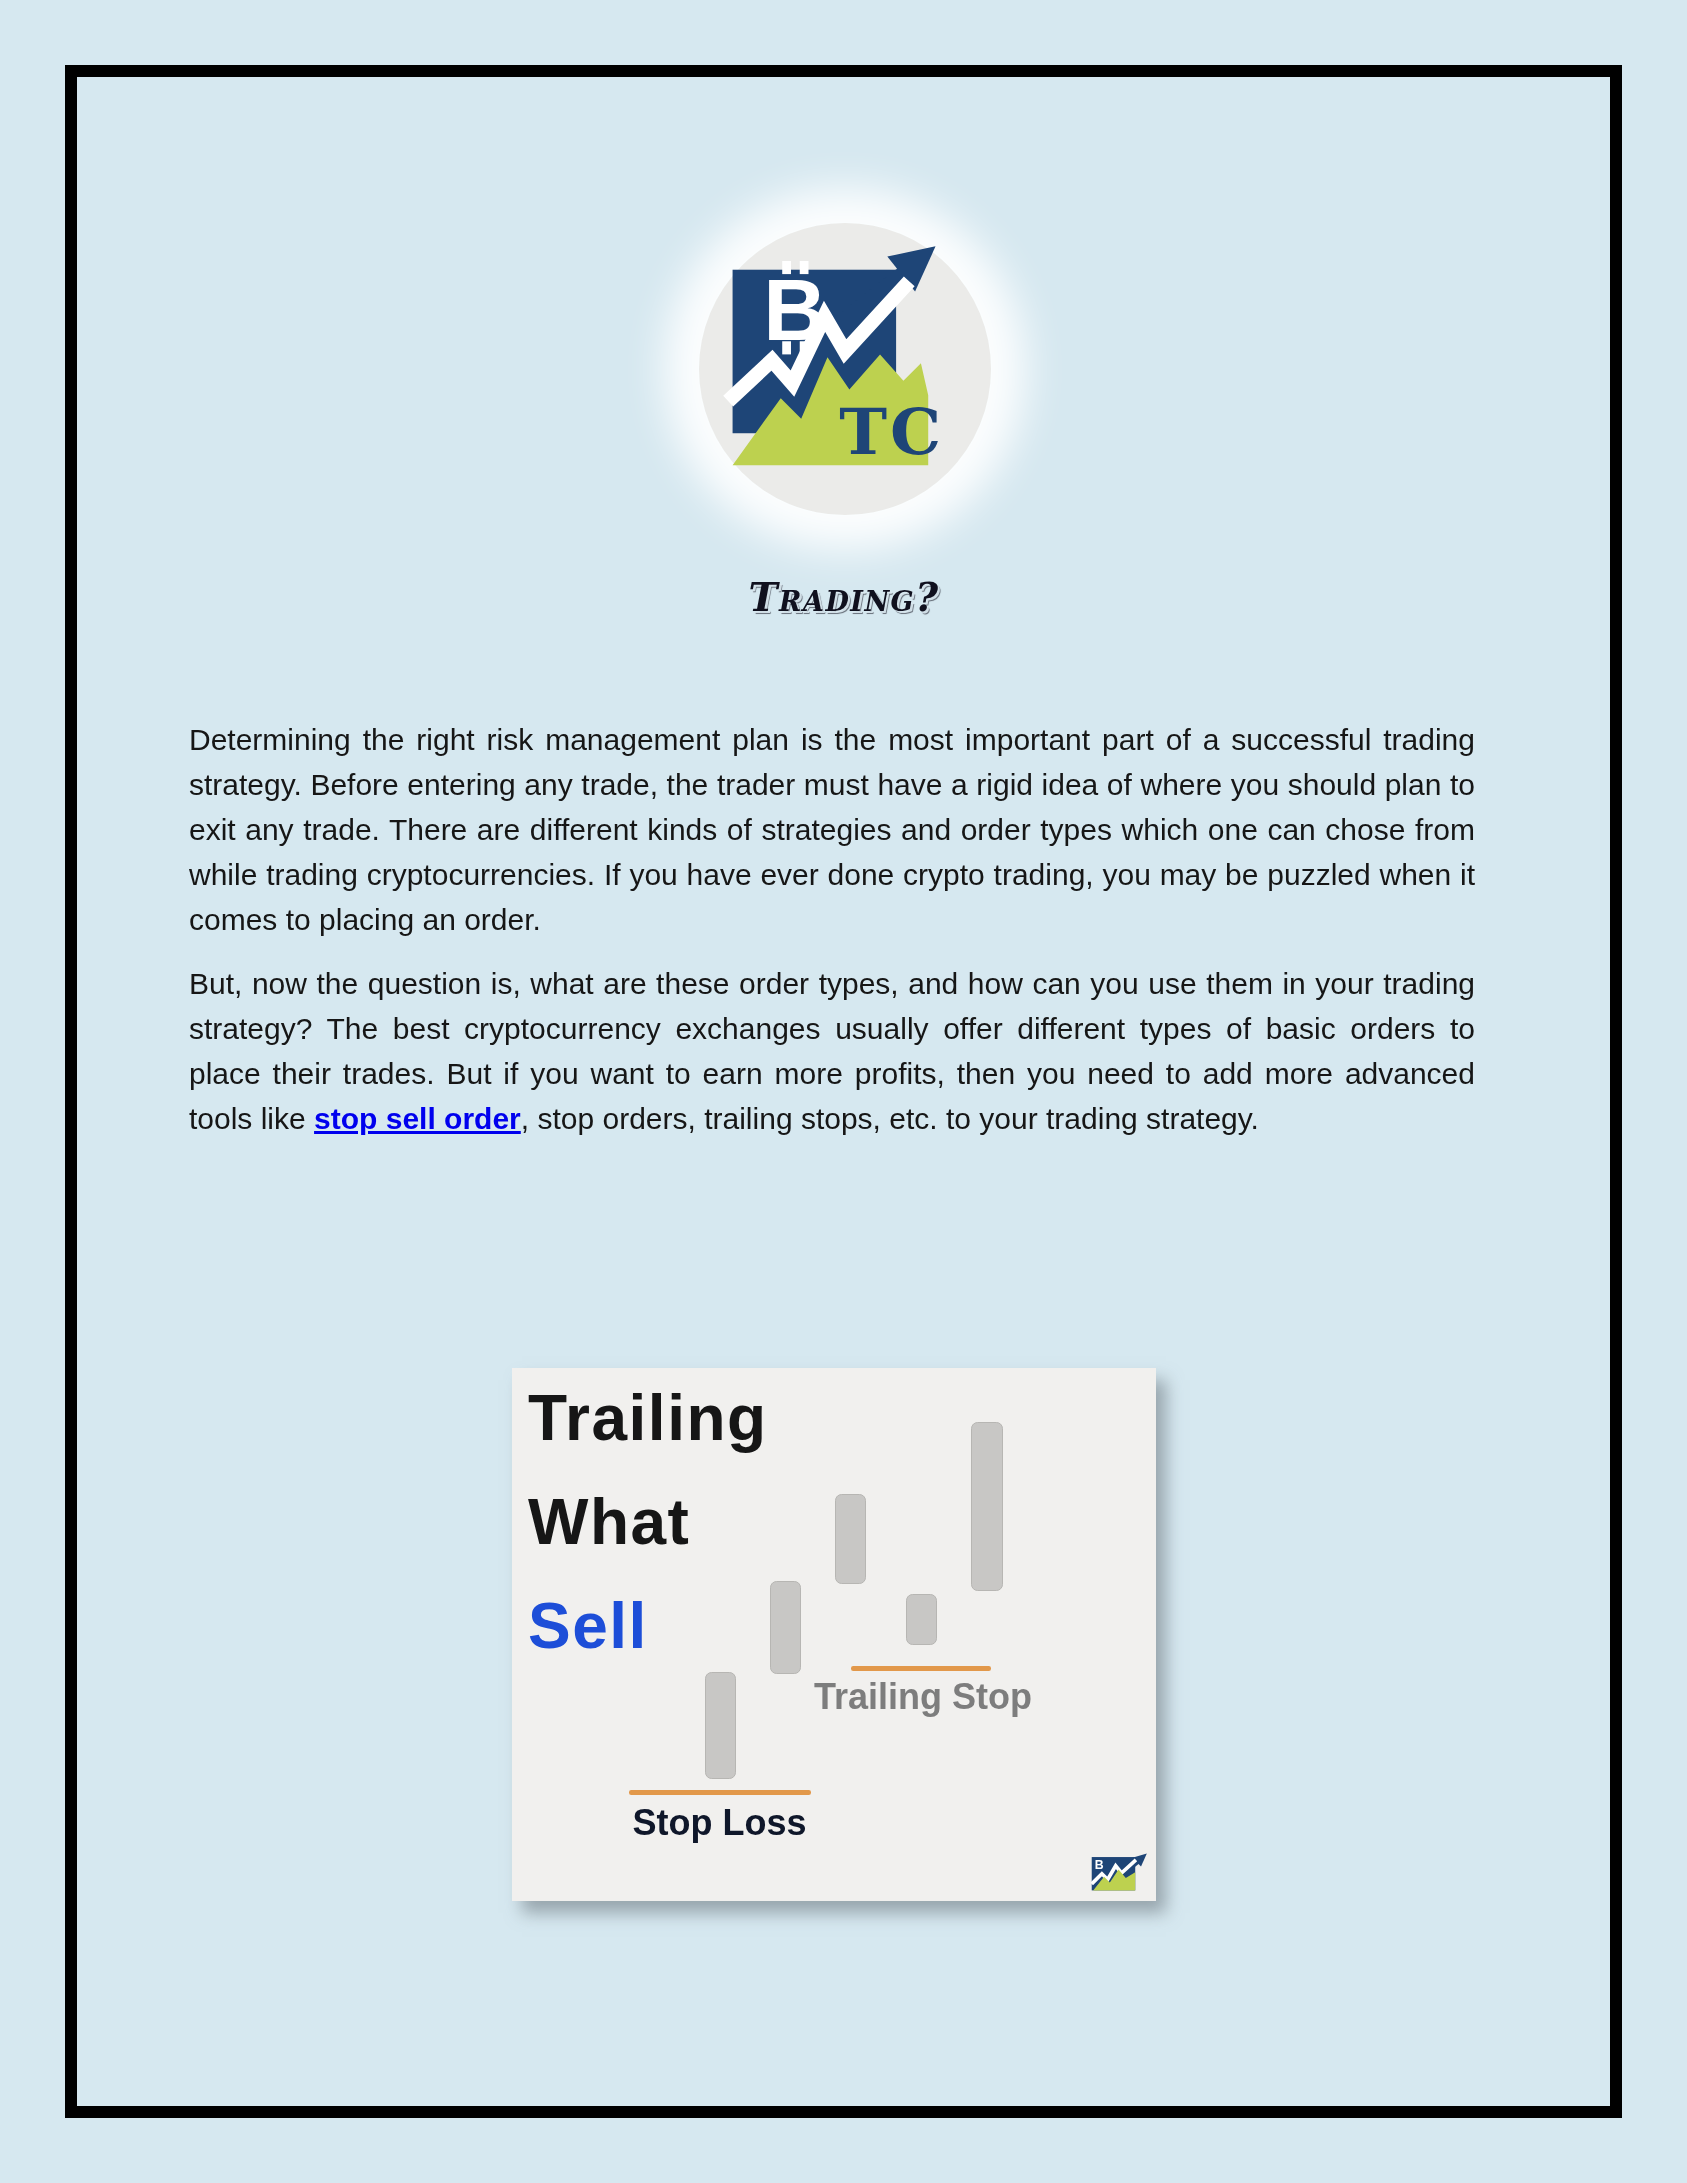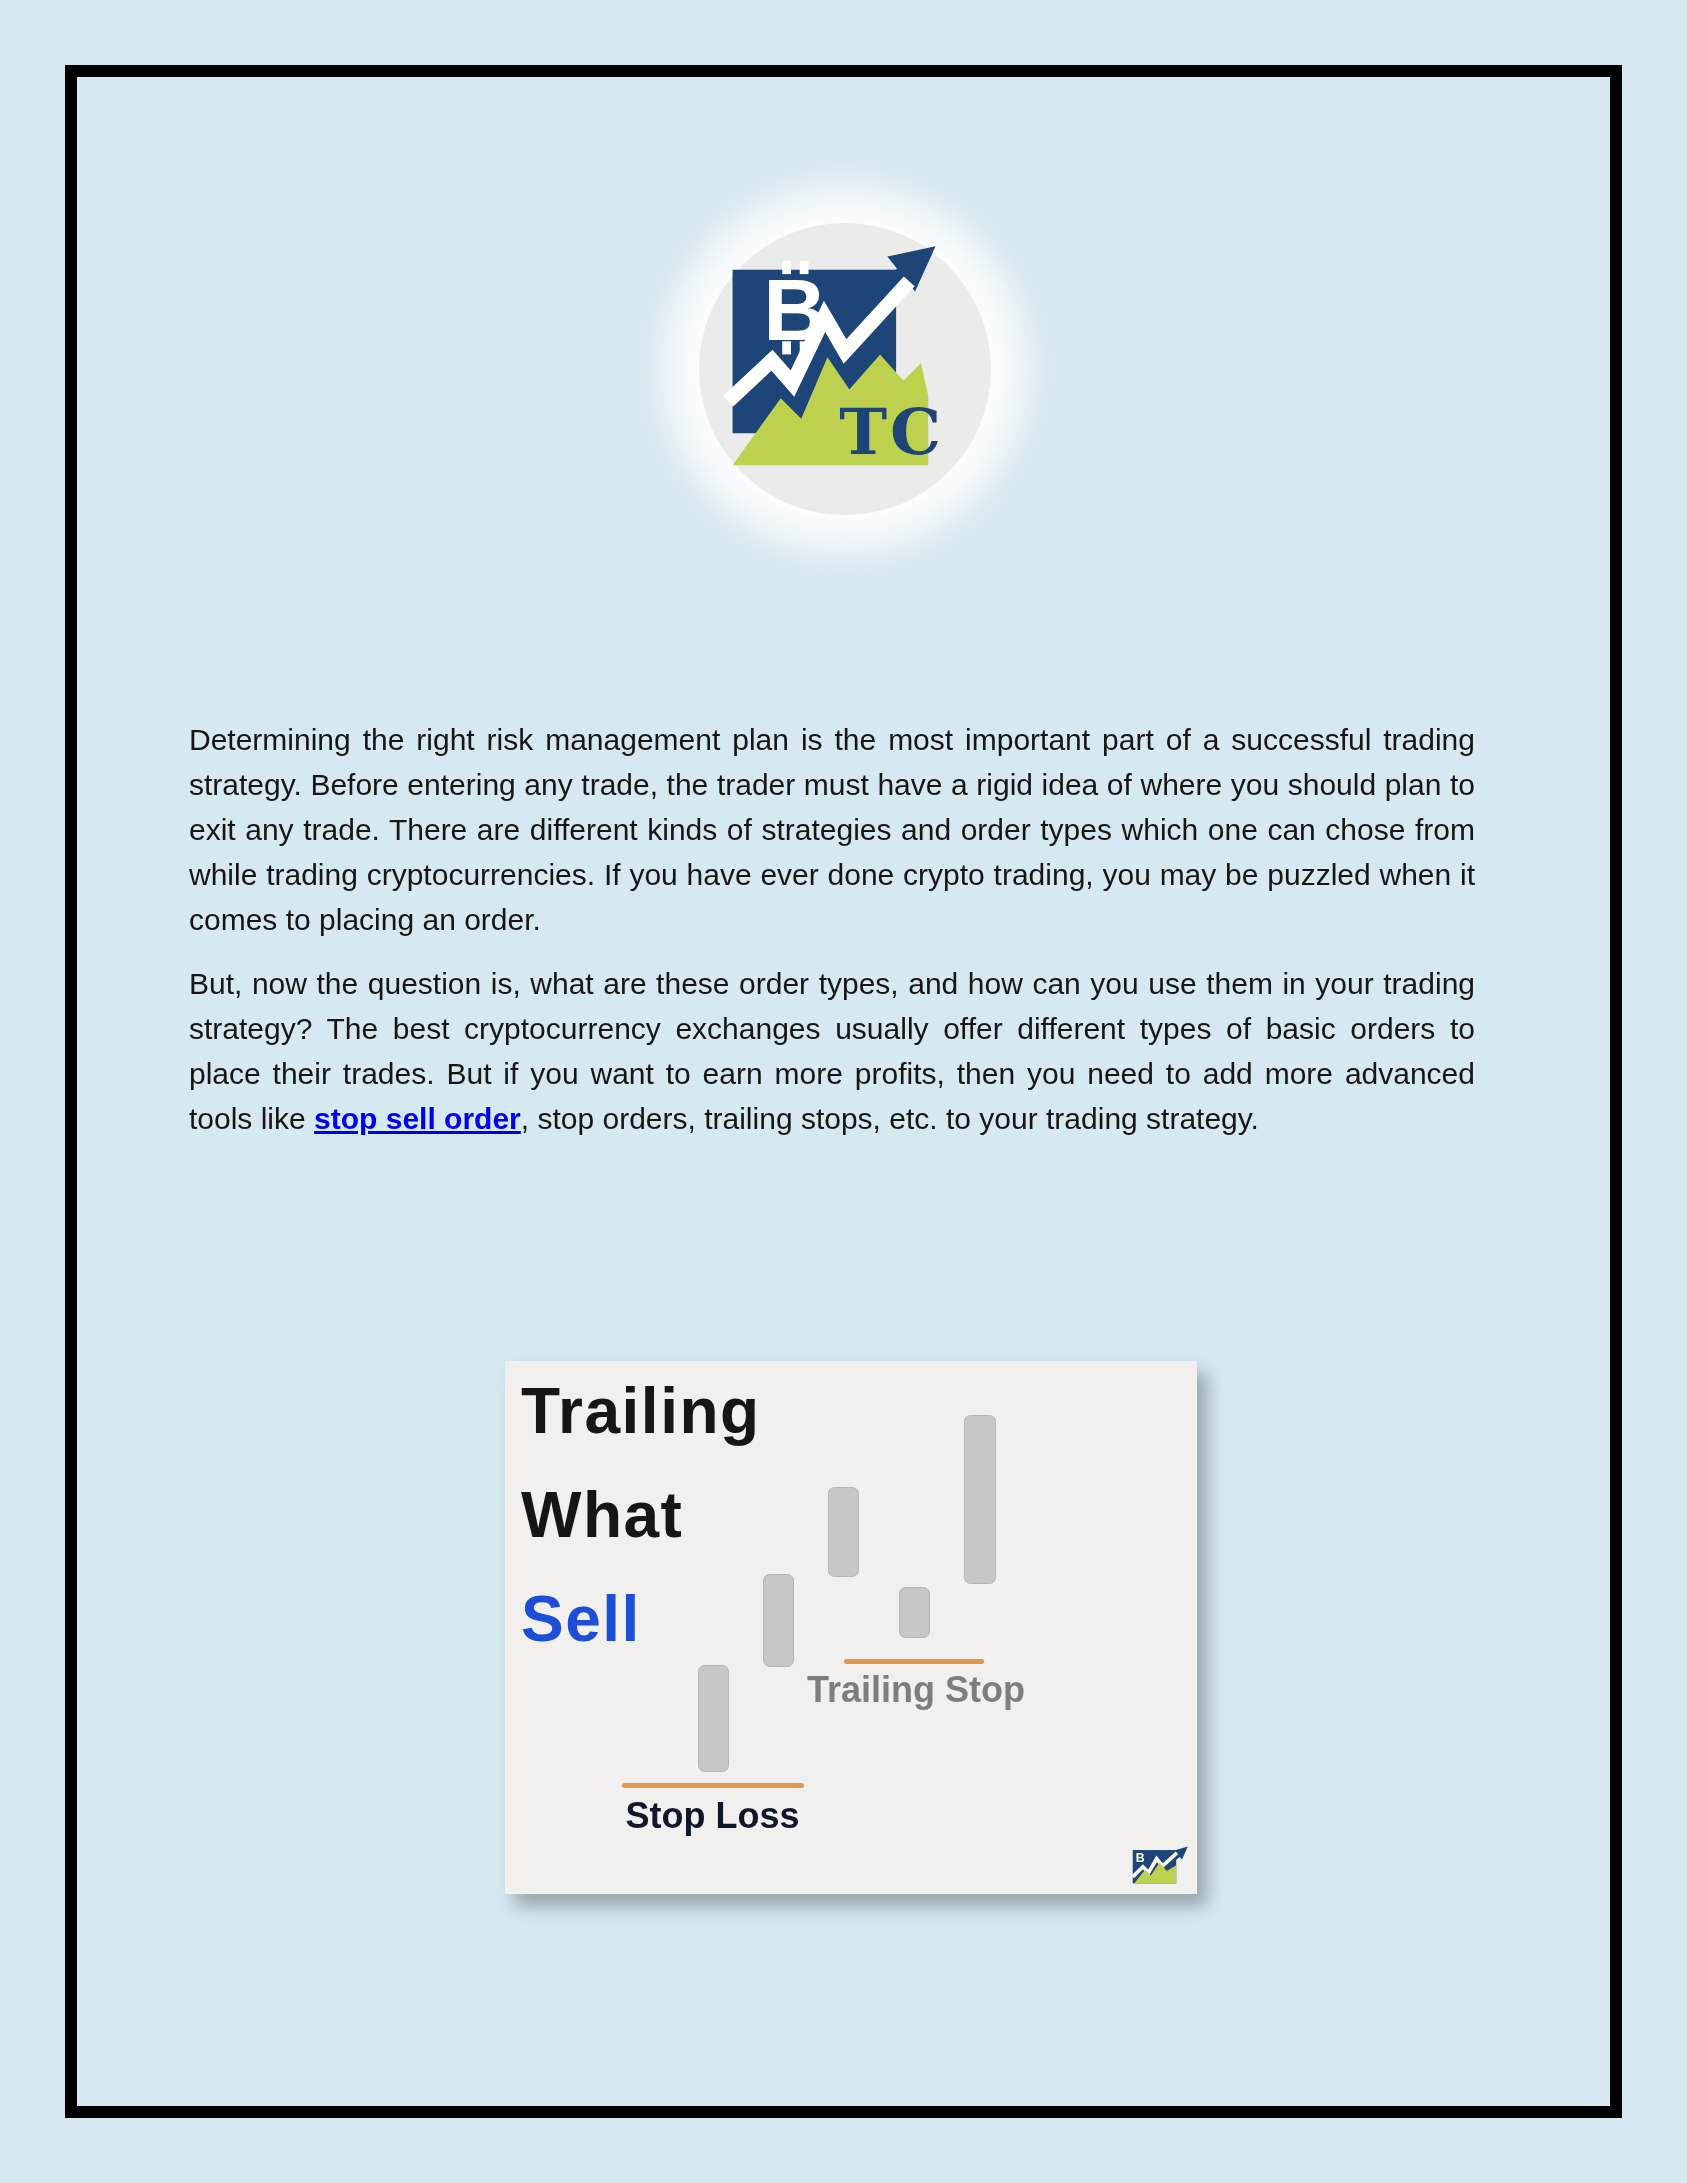--- a/index.html
+++ b/index.html
@@ -32,24 +32,23 @@
   .tline{display:block;white-space:nowrap}
   
   .content{
     position:absolute;left:189px;top:717px;width:1286px;
     font-size:30px;line-height:45px;color:#161616;text-align:justify;
   }
   .content p{margin:0 0 19px 0}
   .link{color:#0000ee;font-weight:bold;text-decoration:underline;cursor:pointer}
   
   .fig{
-    position:absolute;left:500px;top:1356px;width:644px;height:533px;margin:5px;
+    position:absolute;left:500px;top:1356px;width:644px;height:533px;margin:12px;
     background:#f1f0ee;
     box-shadow:10.2px 11.7px 16px rgba(100,112,118,0.55);
-    padding-left:48px;
   }
   .fig-word{
     position:absolute;left:16px;font-weight:bold;font-size:64px;
     color:#161616;letter-spacing:1.5px;line-height:1;
   }
   .w1{top:17.5px}.w2{top:122px}.w3{top:226px}
   .bar{position:absolute;border-radius:6.6px;border:0.7px solid #b7b6b3;box-sizing:border-box}
   .sline{position:absolute;height:5.1px;border-radius:2.2px}
   .fig-label{
     position:absolute;font-weight:bold;font-size:36px;color:#7d7d7d;
@@ -77,20 +76,21 @@
       <rect x="57" y="26" width="6" height="9" fill="#ffffff"></rect>
       <rect x="69" y="26" width="6" height="9" fill="#ffffff"></rect>
       <text x="44" y="80" font-size="60" font-weight="bold" font-family="Liberation Sans, sans-serif" fill="#ffffff">B</text>
       <rect x="57" y="81" width="6" height="9" fill="#ffffff"></rect>
       <rect x="69" y="81" width="6" height="9" fill="#ffffff"></rect>
       <text x="96" y="158" font-size="44" font-weight="bold" font-family="DejaVu Serif, serif" letter-spacing="2" fill="#1e4577">TC</text>
     </svg>
   </div>
 
   <h1 class="title">
+    <span class="tline">Trading?</span>
   </h1>
 
   <div class="content">
     <p>Determining the right risk management plan is the most important part of a successful trading strategy. Before entering any trade, the trader must have a rigid idea of where you should plan to exit any trade. There are different kinds of strategies and order types which one can chose from while trading cryptocurrencies. If you have ever done crypto trading, you may be puzzled when it comes to placing an order.</p>
     <p><span>But, now the question is, what are these order types, and how can you use them in your trading strategy? The best cryptocurrency exchanges usually offer different types of basic orders to place their trades. But if you want to earn more profits, then you need to add more advanced tools like </span><a href="#" class="link" style="color: rgb(0, 0, 238);">stop sell order</a><span>, stop orders, trailing stops, etc. to your trading strategy.</span></p>
   </div>
 
   <figure class="fig" id="fig-canvas" style="background: rgb(241, 240, 238);">
     <span class="fig-word w1" style="color: rgb(22, 22, 22);">Trailing</span>
     <span class="fig-word w2" style="color: rgb(22, 22, 22);">What</span>

